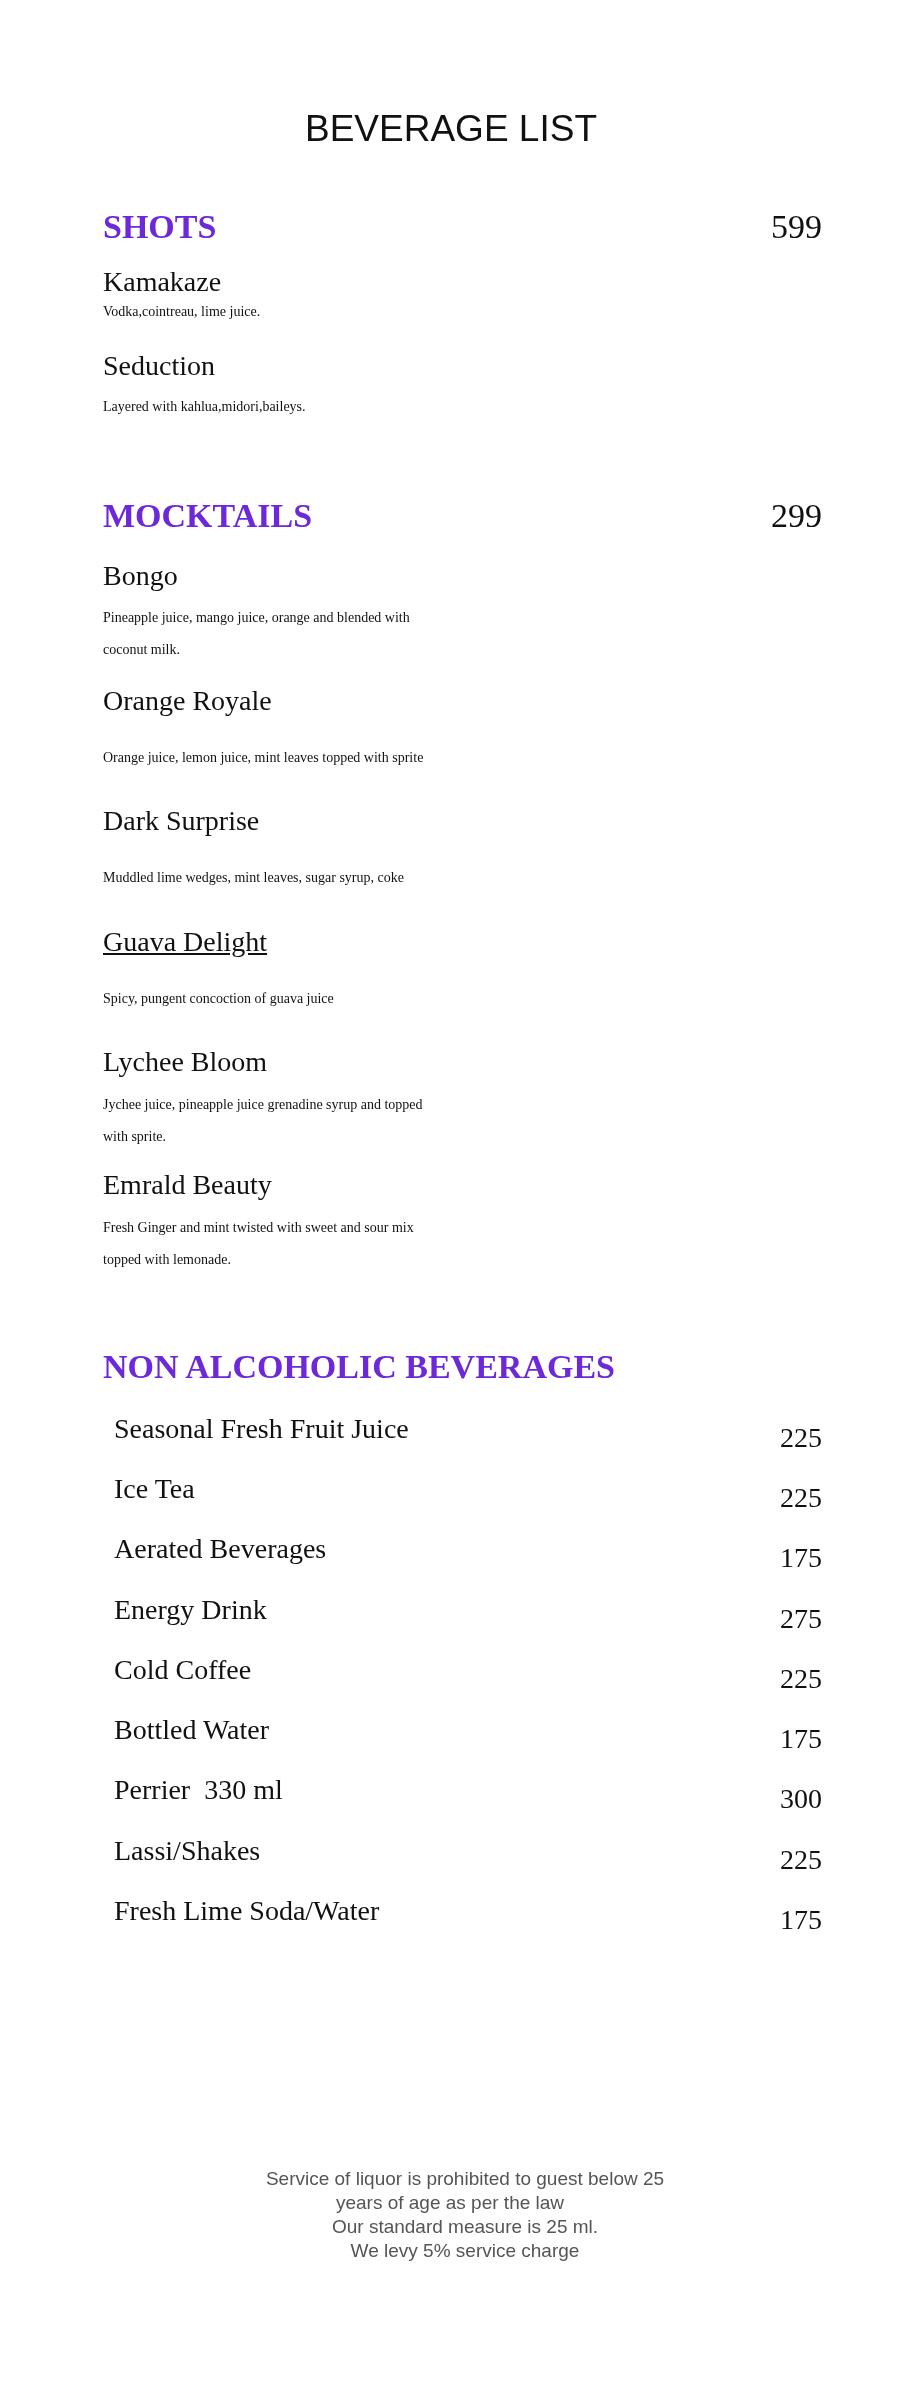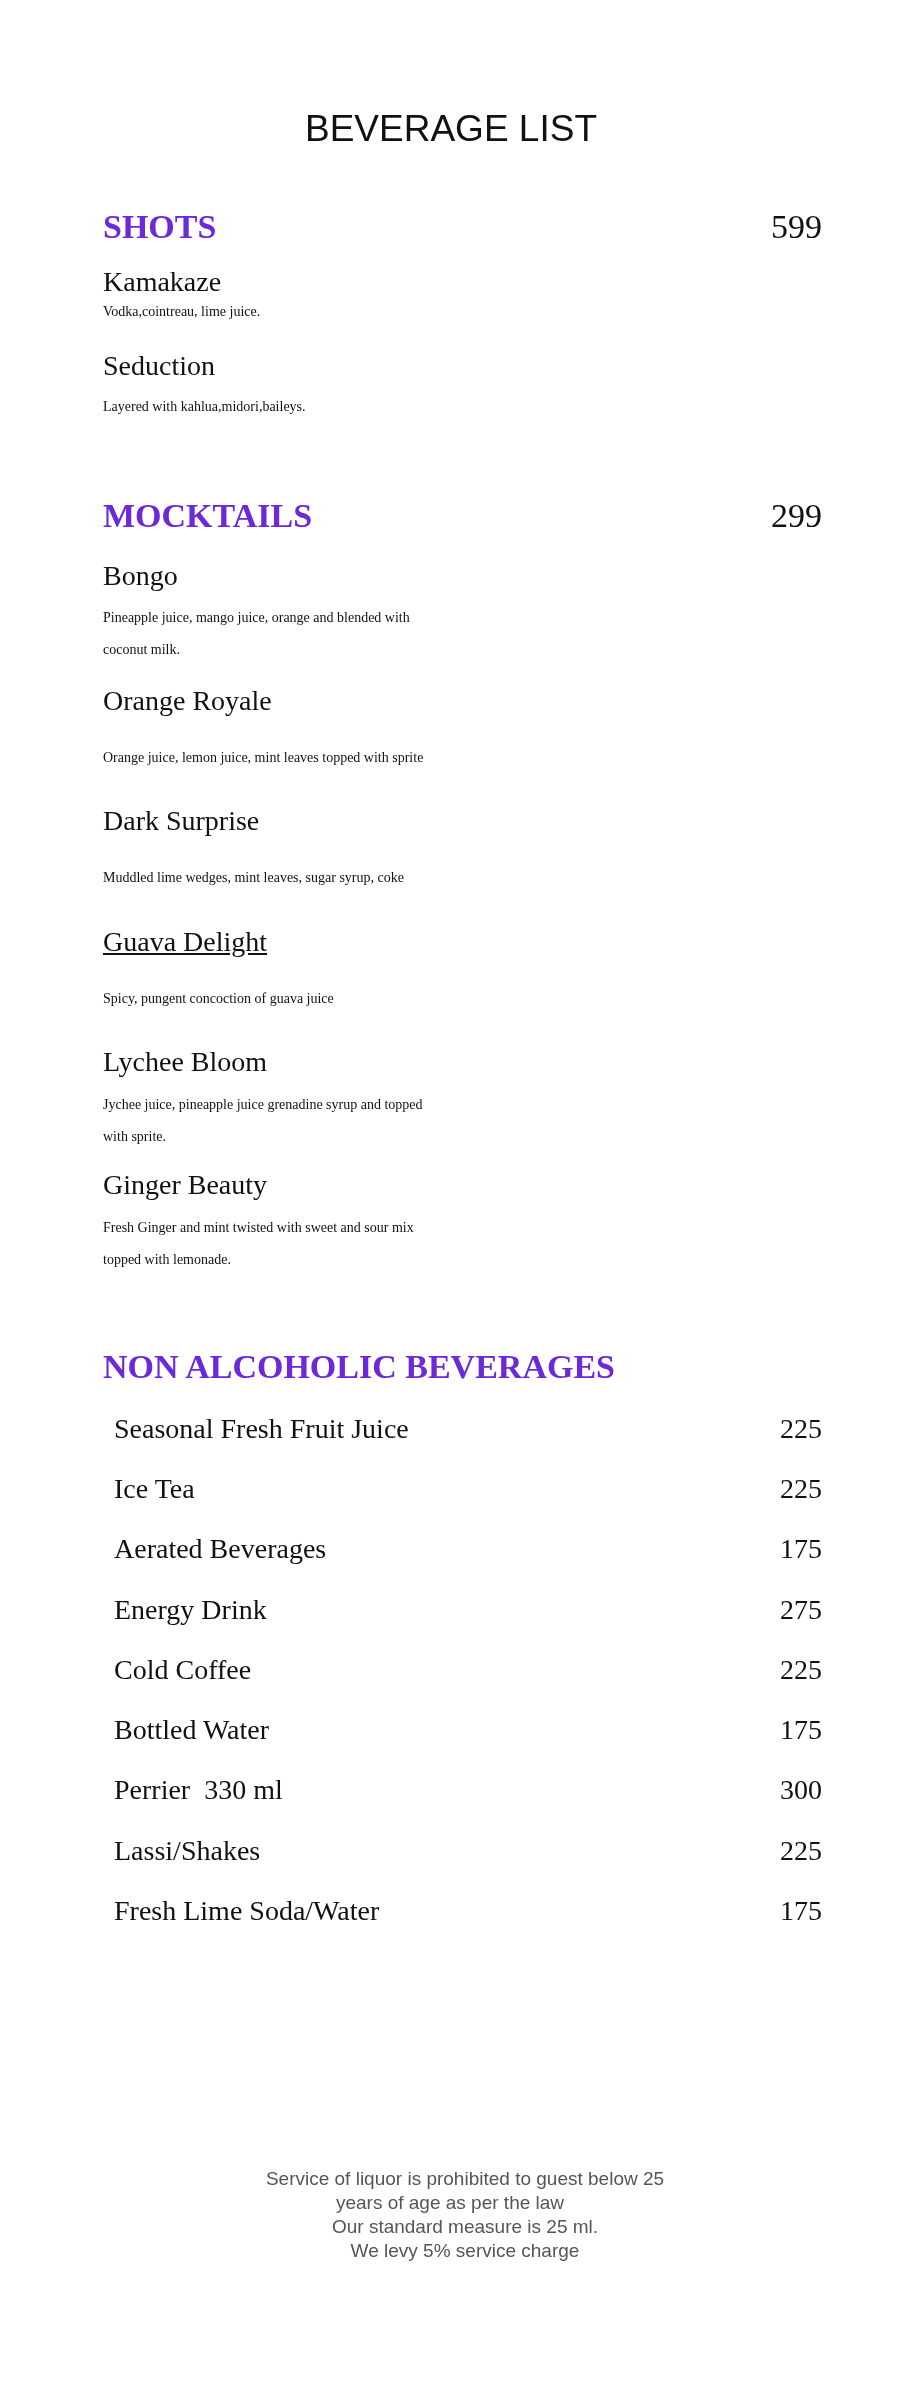--- a/index.html
+++ b/index.html
@@ -6,21 +6,21 @@
     body { width: 900px; height: 2400px; position: relative; overflow: hidden; color: #111; }
     .abs { position: absolute; white-space: nowrap; line-height: normal; }
     .title { font-family: "Liberation Sans", sans-serif; font-size: 37px; left: 0; width: 902px; text-align: center; top: 108px; color: #111; }
     .sec-head { font-family: "Liberation Serif", serif; font-weight: bold; font-size: 34px; left: 103px; color: #6d28d9; }
     .sec-price { font-family: "Liberation Serif", serif; font-size: 34px; right: 78px; text-align: right; color: #111; }
     .item-name { font-family: "Liberation Serif", serif; font-size: 28px; left: 103px; color: #111; }
     .item-desc { font-family: "Liberation Serif", serif; font-size: 14px; left: 103px; color: #111; line-height: 32px; }
     .item-desc .ln { display: block; }
     .nab-row { position: absolute; left: 103px; width: 719px; height: 34px; font-family: "Liberation Serif", serif; font-size: 28px; line-height: normal; color: #111; }
     .nab-row .nm { position: absolute; left: 11px; top: 0; white-space: nowrap; }
-    .nab-row .pr { position: absolute; right: 0; top: 0; white-space: nowrap; margin-left: 40px; }
+    .nab-row .pr { position: absolute; right: 0; top: 9px; white-space: nowrap; margin-left: 40px; }
     .footer { position: absolute; left: 0; top: 2167px; width: 930px; text-align: center; font-family: "Liberation Sans", sans-serif; font-size: 19px; color: #555555; }
     .footer .fl { display: block; height: 24px; line-height: 24px; white-space: pre; }
   </style>
 </head>
 <body>
 
 <div class="abs title">BEVERAGE LIST</div>
 
 <div class="abs sec-head" style="top:208px;">SHOTS</div>
 <div class="abs sec-price" style="top:208px;">599</div>
@@ -58,21 +58,21 @@
 <div class="abs item-desc" style="top:983px;">
   <span class="ln">Spicy, pungent concoction of guava juice</span>
 </div>
 
 <div class="abs item-name" style="top:1046px;">Lychee Bloom</div>
 <div class="abs item-desc" style="top:1089px;">
   <span class="ln">Jychee juice, pineapple juice grenadine syrup and topped</span>
   <span class="ln">with sprite.</span>
 </div>
 
-<div class="abs item-name" style="top:1169px;">Ginger Beauty</div>
+<div class="abs item-name" style="top:1169px;">Emrald Beauty</div>
 <div class="abs item-desc" style="top:1212px;">
   <span class="ln">Fresh Ginger and mint twisted with sweet and sour mix</span>
   <span class="ln">topped with lemonade.</span>
 </div>
 
 <div class="abs sec-head" style="top:1348px;">NON ALCOHOLIC BEVERAGES</div>
 
 <div class="nab-row" style="top:1413px;">
   <span class="nm">Seasonal Fresh Fruit Juice</span>
   <span class="pr">225</span>

